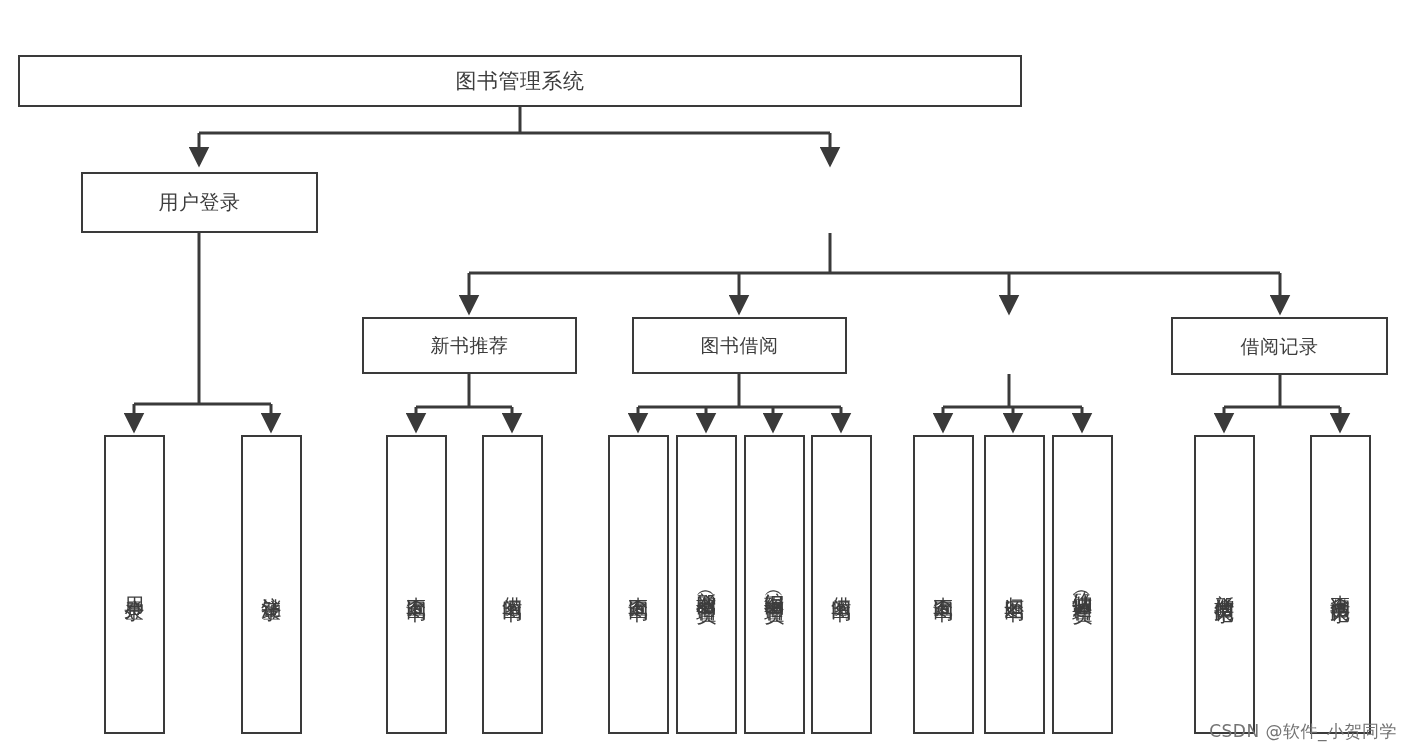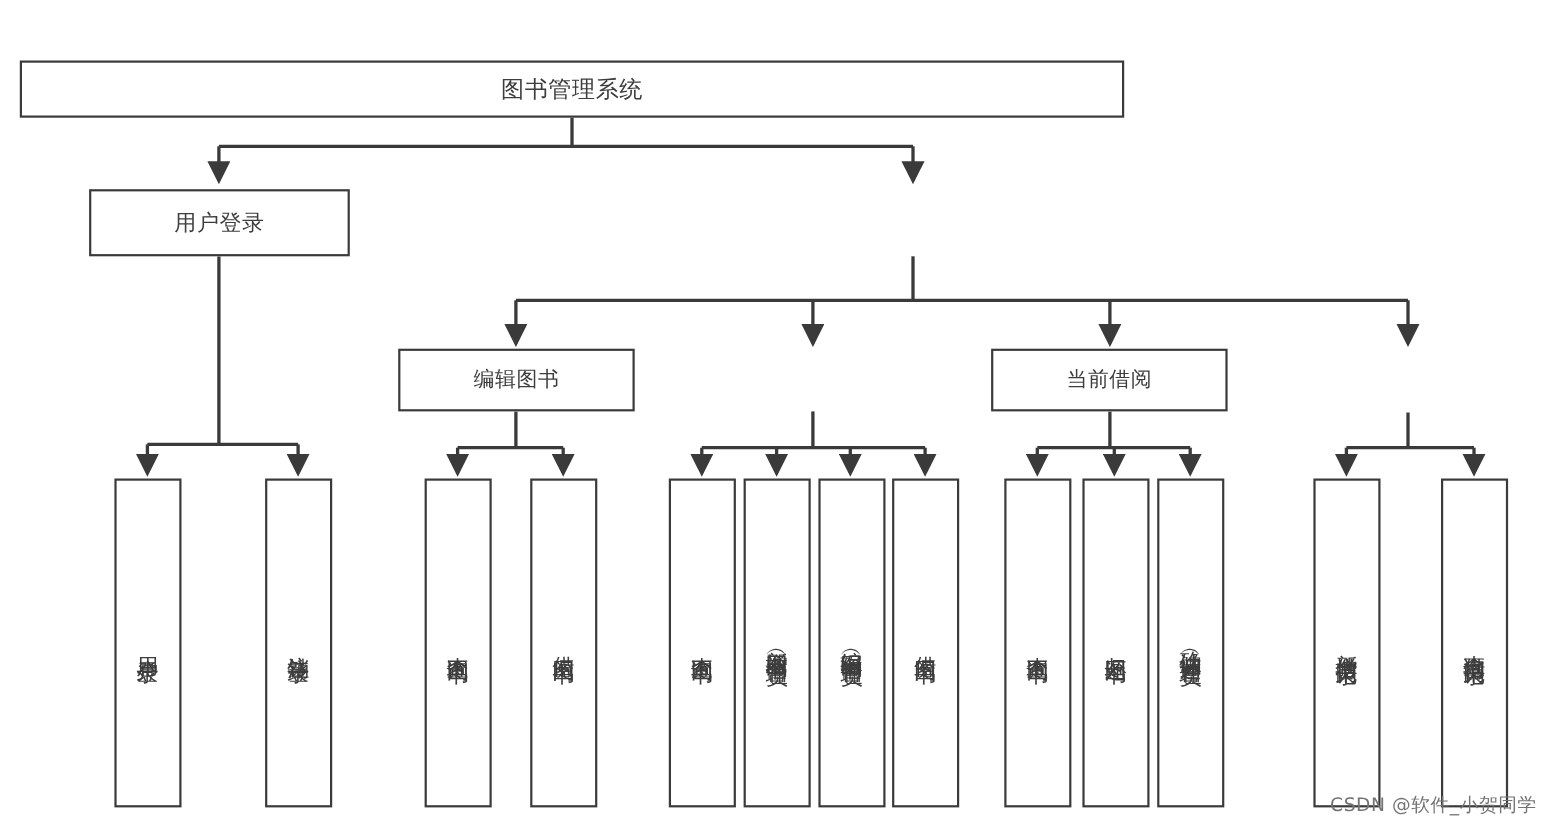--- a/index.html
+++ b/index.html
@@ -142,28 +142,31 @@
   <div class="node lvl-root" style="left:18px; top:15px; width:1004px; height:52px;margin-top:40px;">
     <span class="node-label">图书管理系统</span>
   </div>
 
   <div class="node lvl-2" style="left:81px; top:172px; width:237px; height:61px;">
     <span class="node-label">用户登录</span>
   </div>
 
 
   <div class="node lvl-3" style="left:362px; top:317px; width:215px; height:57px;">
-    <span class="node-label">编辑图书</span>
-  </div>
-
-
-  <div class="node lvl-3" style="left:901px; top:317px; width:215px; height:57px;">
-    <span class="node-label">当前借阅</span>
-  </div>
-
+    <span class="node-label">新书推荐</span>
+  </div>
+
+  <div class="node lvl-3" style="left:632px; top:317px; width:215px; height:57px;">
+    <span class="node-label">图书借阅</span>
+  </div>
+
+
+  <div class="node lvl-3" style="left:1171px; top:317px; width:217px; height:58px;">
+    <span class="node-label">借阅记录</span>
+  </div>
 
   <div class="node leaf" style="left:104px; top:435px; width:61px; height:299px;">
     <span class="node-label">用户登录</span>
   </div>
 
   <div class="node leaf" style="left:241px; top:435px; width:61px; height:299px;">
     <span class="node-label">注销登录</span>
   </div>
 
   <div class="node leaf" style="left:386px; top:435px; width:61px; height:299px;">

